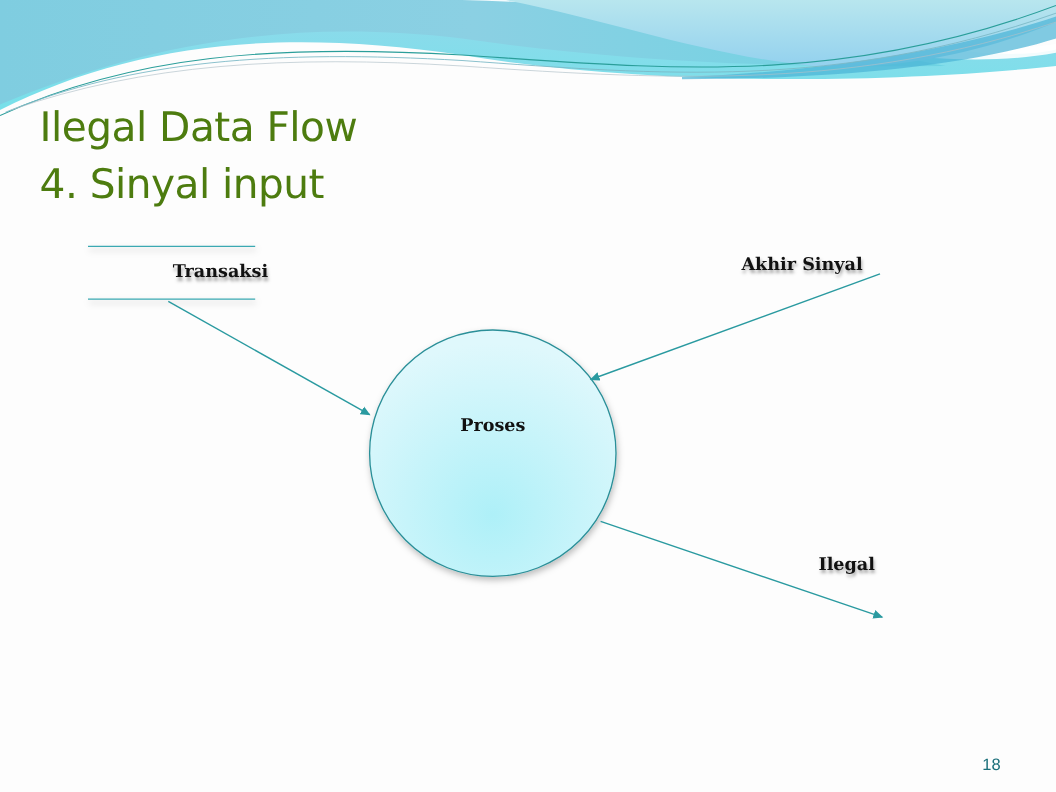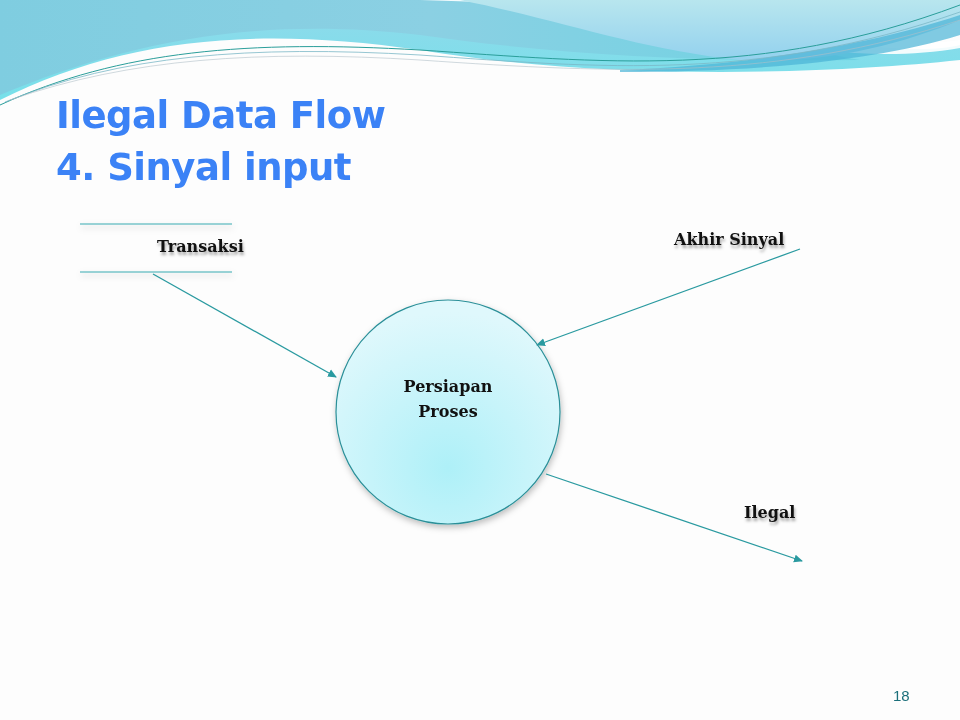--- a/index.html
+++ b/index.html
@@ -4,23 +4,23 @@
   <style>
     html, body { margin: 0; padding: 0; }
     body {
       width: 960px; height: 720px; overflow: hidden; position: relative;
       background: #fdfdfd;
       font-family: "Liberation Sans", sans-serif;
     }
     .slide { position: absolute; left: 0; top: 0; width: 960px; height: 720px; }
     .bg-svg { position: absolute; left: 0; top: 0; }
     .title {
-      position: absolute; left: 56px; top: 90px;
-      color: #3b82f6; font-family: "DejaVu Sans", sans-serif;
-      font-size: 37px; line-height: 52px; font-weight: bold;
+      position: absolute; left: 36px; top: 90px;
+      color: #4d7c0f; font-family: "DejaVu Sans", sans-serif;
+      font-size: 37px; line-height: 52px; font-weight: normal;
       letter-spacing: -0.5px;
     }
     .title div { white-space: nowrap; }
     .label {
       position: absolute; font-family: "DejaVu Serif", serif; font-weight: bold;
       font-size: 16px; color: #111;
       text-shadow: 1px 3px 3px rgba(0,0,0,0.35);
       white-space: nowrap;
     }
     .process-text {
@@ -94,18 +94,17 @@
   <div class="title">
     <div>Ilegal Data Flow</div>
     <div>4. Sinyal input</div>
   </div>
 
   <div class="label" style="left:114px; top:237px;margin-left:43px;">Transaksi</div>
   <div class="label" style="left:674px; top:230px;">Akhir Sinyal</div>
   <div class="label" style="left:744px; top:503px;">Ilegal</div>
 
   <div class="process-text">
-    <div>Persiapan</div>
     <div>Proses</div>
   </div>
 
   <div class="page-number">18</div>
 </div>
 
 </body></html>

